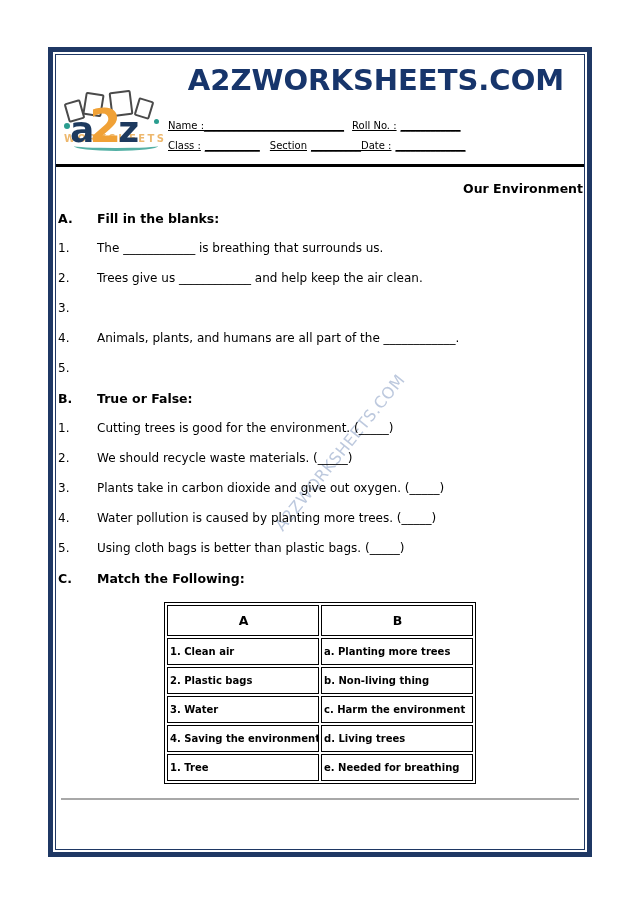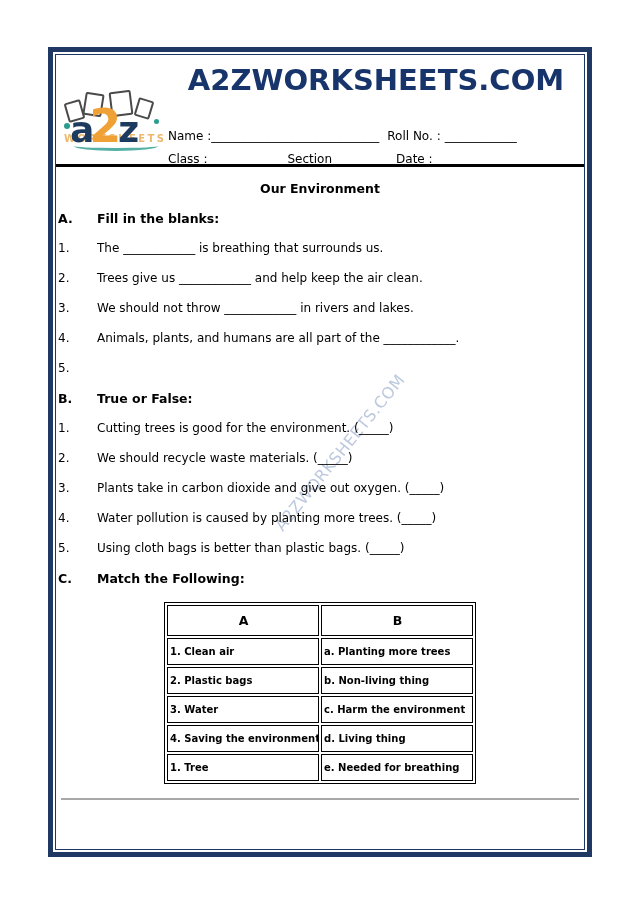--- a/index.html
+++ b/index.html
@@ -76,29 +76,29 @@
     font-size: 10px; font-weight: bold; letter-spacing: 2.4px;
     color: #e8a13e; opacity: .75; white-space: nowrap;
   }
   .header-right { margin-left: 112px; width: 416px; }
   .site-title {
     text-align: center;
     font-size: 29px; font-weight: bold;
     color: #17356b; letter-spacing: 0px;
     white-space: nowrap;
   }
-  .fields { margin-top: 32px; font-size: 12px; }
+  .fields { margin-top: 23px; font-size: 10px; text-decoration: underline; }
   .field-row { display: flex; align-items: baseline; white-space: nowrap; margin-bottom: 9px; }
   .blank { letter-spacing: 0; text-align: right; }
   .ml4 { margin-left: 4px; } .ml8 { margin-left: 8px; } .ml10 { margin-left: 10px; }
 
   
   .content { position: relative; z-index: 1; padding: 8px 1px 0 1px; }
   .ws-title {
-    text-align: center; font-weight: bold; font-size: 12.5px;
+    text-align: right; font-weight: bold; font-size: 12.5px;
     margin: 6px 0 16px 0;
   }
   .q-row { display: flex; font-size: 12px; line-height: 13px; margin-bottom: 17px; }
   .q-num { width: 40px; flex: none; padding-left: 1px; }
   .q-row.heading { font-weight: bold; font-size: 12.5px; }
   .q-text { white-space: nowrap; text-align: center; }
 
   
   table.match {
     margin: 3px auto 0 auto;
@@ -178,21 +178,20 @@
         <div class="q-row">
           <span class="q-num">1.</span>
           <span class="q-text">The ____________ is breathing that surrounds us.</span>
         </div>
         <div class="q-row">
           <span class="q-num">2.</span>
           <span class="q-text">Trees give us ____________ and help keep the air clean.</span>
         </div>
         <div class="q-row">
           <span class="q-num">3.</span>
-          <span class="q-text">We should not throw ____________ in rivers and lakes.</span>
         </div>
         <div class="q-row">
           <span class="q-num">4.</span>
           <span class="q-text">Animals, plants, and humans are all part of the ____________.</span>
         </div>
         <div class="q-row">
           <span class="q-num">5.</span>
         </div>
 
         <div class="q-row heading">
@@ -238,21 +237,21 @@
           <tr>
             <td>2. Plastic bags</td>
             <td>b. Non-living thing</td>
           </tr>
           <tr>
             <td>3. Water</td>
             <td>c. Harm the environment</td>
           </tr>
           <tr>
             <td>4. Saving the environment</td>
-            <td>d. Living thing</td>
+            <td>d. Living trees</td>
           </tr>
           <tr>
             <td>1. Tree</td>
             <td>e. Needed for breathing</td>
           </tr>
         </tbody>
           </table>
 
         <div class="divider"></div>
       </div>

